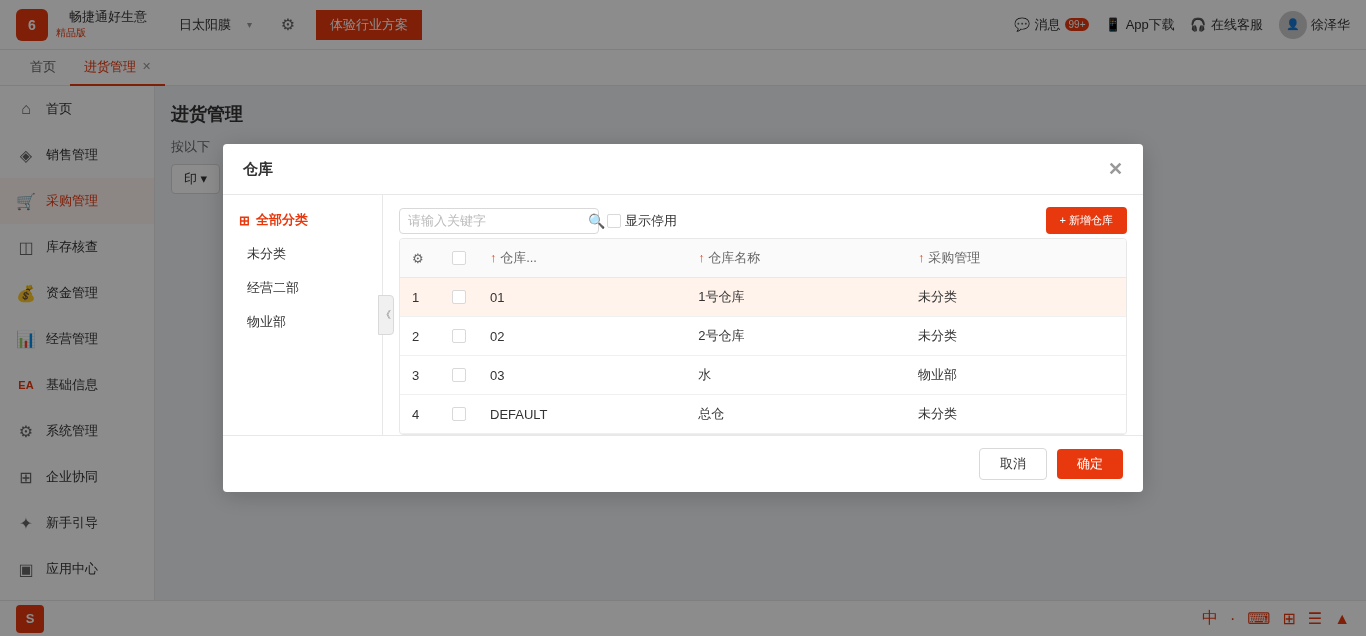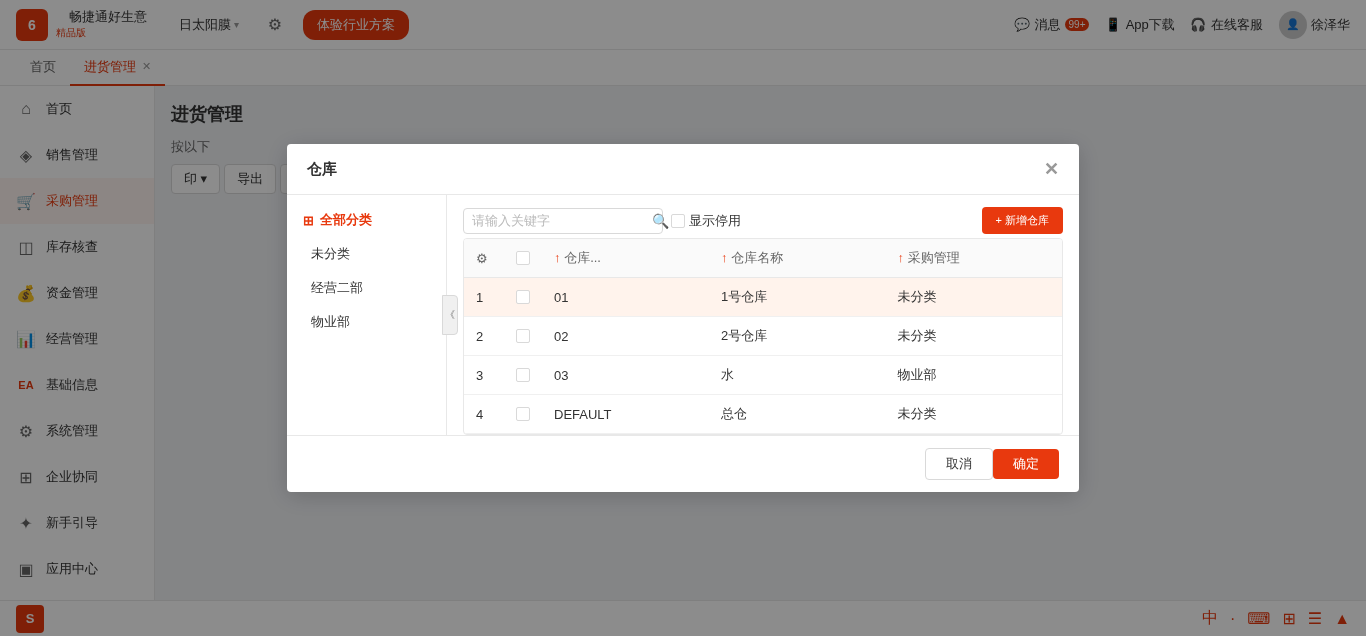--- a/index.html
+++ b/index.html
@@ -33,40 +33,40 @@
     .logo-sub { font-size: 10px; color: #e8390e; }
     .header-middle {
       flex: 1;
       display: flex;
       align-items: center;
       gap: 12px;
     }
     .store-selector {
       display: flex;
       align-items: center;
-      gap: 3px;
+      gap: 16px;
       color: #333;
       font-size: 13px;
       cursor: pointer;
       padding: 4px 8px;
       border-radius: 4px;
     }
     .chevron-down { font-size: 10px; color: #999; }
     .gear-btn {
       width: 32px; height: 32px;
       display: flex; align-items: center; justify-content: center;
       cursor: pointer; color: #666; font-size: 16px;
       border-radius: 4px;
     }
     .trial-btn {
       background: #e8390e;
       color: white;
       border: none;
       padding: 6px 14px;
-      border-radius: 12px;
+      border-radius: 0;
       cursor: pointer;
       font-size: 13px;
     }
     .header-right {
       display: flex;
       align-items: center;
       gap: 16px;
       color: #333;
       font-size: 13px;
     }
@@ -164,21 +164,21 @@
     .modal-overlay {
       position: fixed;
       top: 0; left: 0; right: 0; bottom: 0;
       background: rgba(0,0,0,0.45);
       z-index: 1000;
       display: flex; align-items: center; justify-content: center;
     }
     .modal {
       background: #fff;
       border-radius: 4px;
-      width: 792px;
+      width: 920px;
       max-height: 560px;
       display: flex;
       flex-direction: column;
       box-shadow: 0 4px 24px rgba(0,0,0,0.18);
     }
     .modal-header {
       display: flex; align-items: center; justify-content: space-between;
       padding: 14px 20px;
       border-bottom: 1px solid #e8e8e8;
       font-size: 15px; font-weight: bold; color: #333;
@@ -326,21 +326,21 @@
       text-align: center;
       font-size: 13px;
     }
     .page-info { color: #666; }
 
     
     .modal-footer {
       display: flex; align-items: center; justify-content: flex-end;
       padding: 12px 20px;
       border-top: 1px solid #e8e8e8;
-      gap: 0;
+      gap: 10px;
     }
     .btn-cancel {
       padding: 6px 20px;
       border: 1px solid #d9d9d9;
       background: #fff;
       border-radius: 4px;
       cursor: pointer;
       font-size: 13px; color: #333;
     }
     .btn-confirm {

